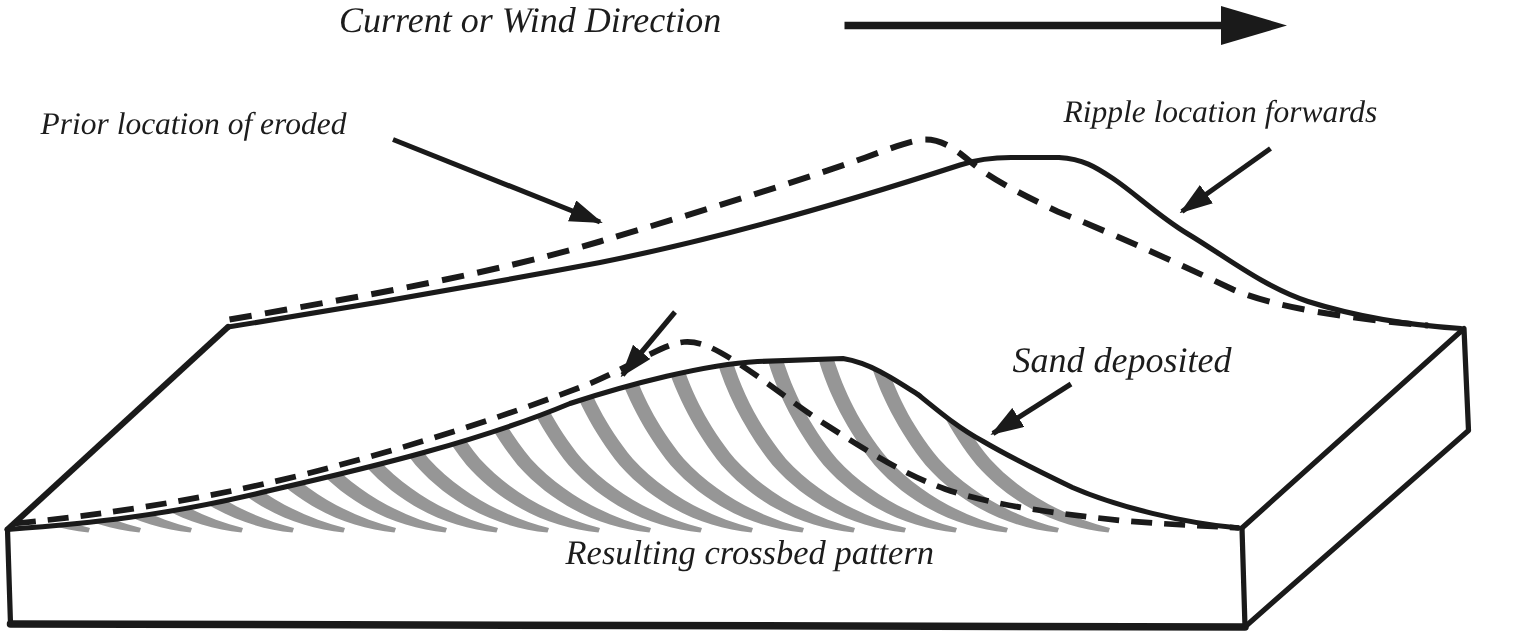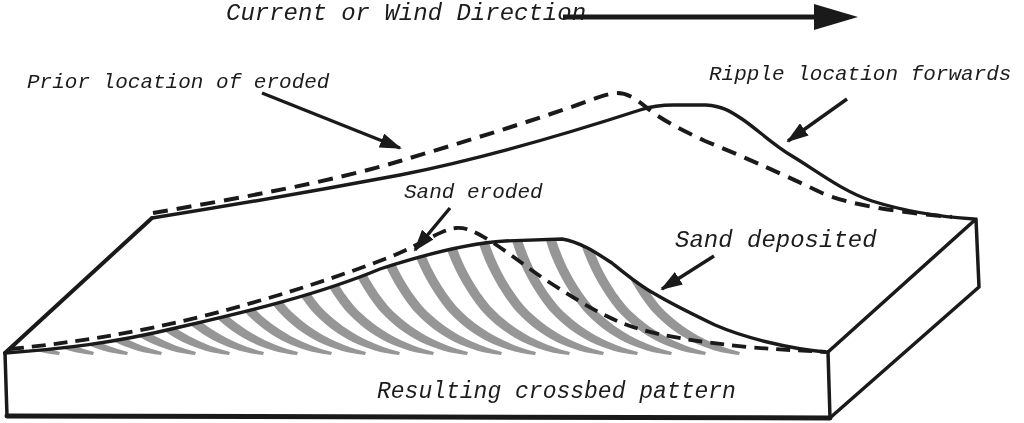--- a/index.html
+++ b/index.html
@@ -1,36 +1,36 @@
 <!DOCTYPE html>
 <html><head>
 <meta charset="utf-8">
 <style>
   html,body{margin:0;padding:0;background:#ffffff;}
   #stage{
     position:relative;
     width:1024px;height:423px;
     background:#ffffff;
     overflow:hidden;
-    font-family:Liberation Mono, monospace;
+    font-family:Liberation Serif, serif;
   }
   #stage svg{position:absolute;left:0;top:0;}
   .lbl{
     position:absolute;
     font-style:italic;
     color:#1c1c1c;
     white-space:nowrap;
     line-height:1.1;
   }
   .lbl-title{left:226px;top:1px;font-size:24px;}
   .lbl-prior{left:27px;top:71px;font-size:21px;}
   .lbl-forwards{left:709px;top:63px;font-size:21px;}
   .lbl-eroded{left:404px;top:181px;font-size:21px;}
   .lbl-deposited{left:675px;top:228px;font-size:24px;}
-  .lbl-crossbed{left:377px;top:380px;font-size:23px;}
+  .lbl-crossbed{left:377px;top:356px;font-size:23px;}
 </style>
 </head>
 <body>
 
 <div id="stage">
 
   <svg width="1024" height="423" viewBox="0 0 1024 423">
     <defs>
       <marker id="ah" viewBox="0 0 22 15" refX="20" refY="7.5" markerWidth="22" markerHeight="15" markerUnits="userSpaceOnUse" orient="auto">
         <path d="M0,0 L22,7.5 L0,15 Z" fill="#1a1a1a"></path>
@@ -86,16 +86,15 @@
 
     <path d="M262,93 L400,148" stroke="#1a1a1a" stroke-width="3.4" fill="none" marker-end="url(#ah)"></path>
     <path d="M847,99 L788,141" stroke="#1a1a1a" stroke-width="3.4" fill="none" marker-end="url(#ah)"></path>
     <path d="M450,208 L415,250" stroke="#1a1a1a" stroke-width="3.4" fill="none" marker-end="url(#ah)"></path>
     <path d="M714,256 L662,289" stroke="#1a1a1a" stroke-width="3.4" fill="none" marker-end="url(#ah)"></path>
   </svg>
 
   <div class="lbl lbl-title">Current or Wind Direction</div>
   <div class="lbl lbl-prior">Prior location of eroded</div>
   <div class="lbl lbl-forwards">Ripple location forwards</div>
-  <div class="lbl lbl-eroded">Sand eroded</div>
   <div class="lbl lbl-deposited">Sand deposited</div>
   <div class="lbl lbl-crossbed">Resulting crossbed pattern</div>
 </div>
 
 </body></html>

